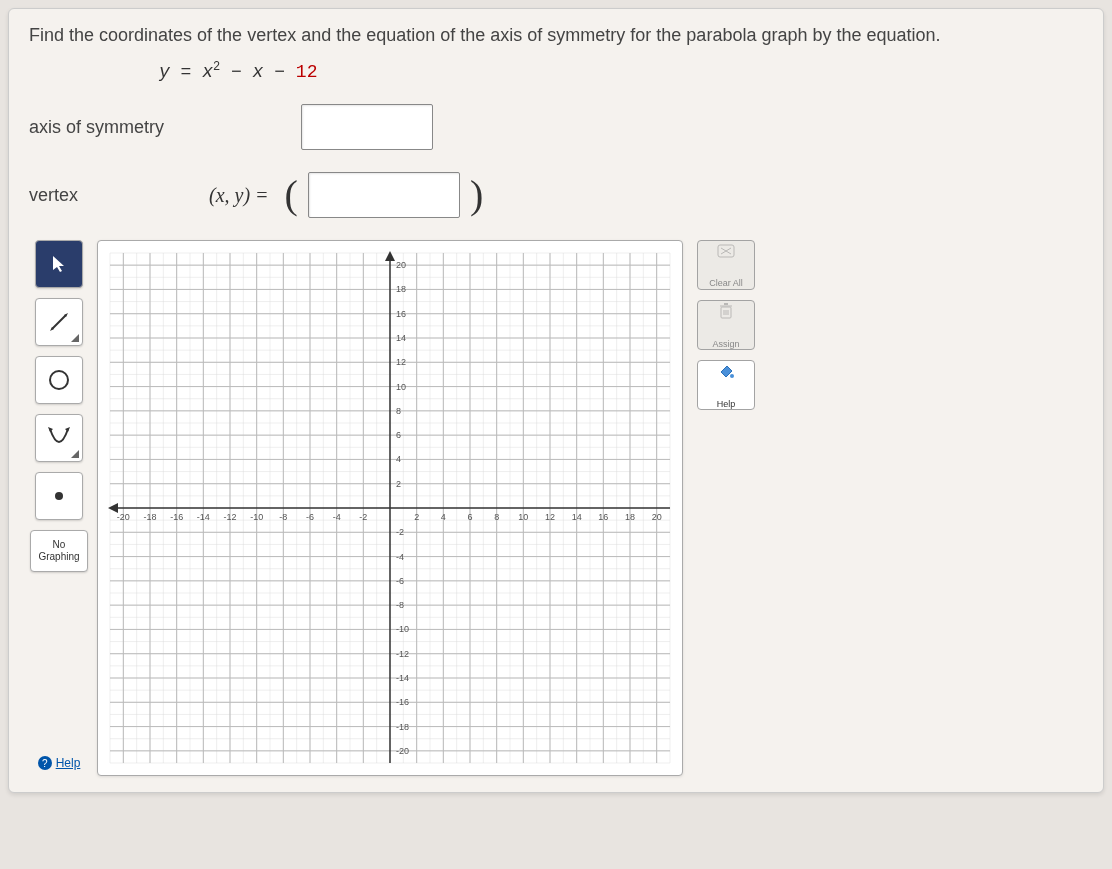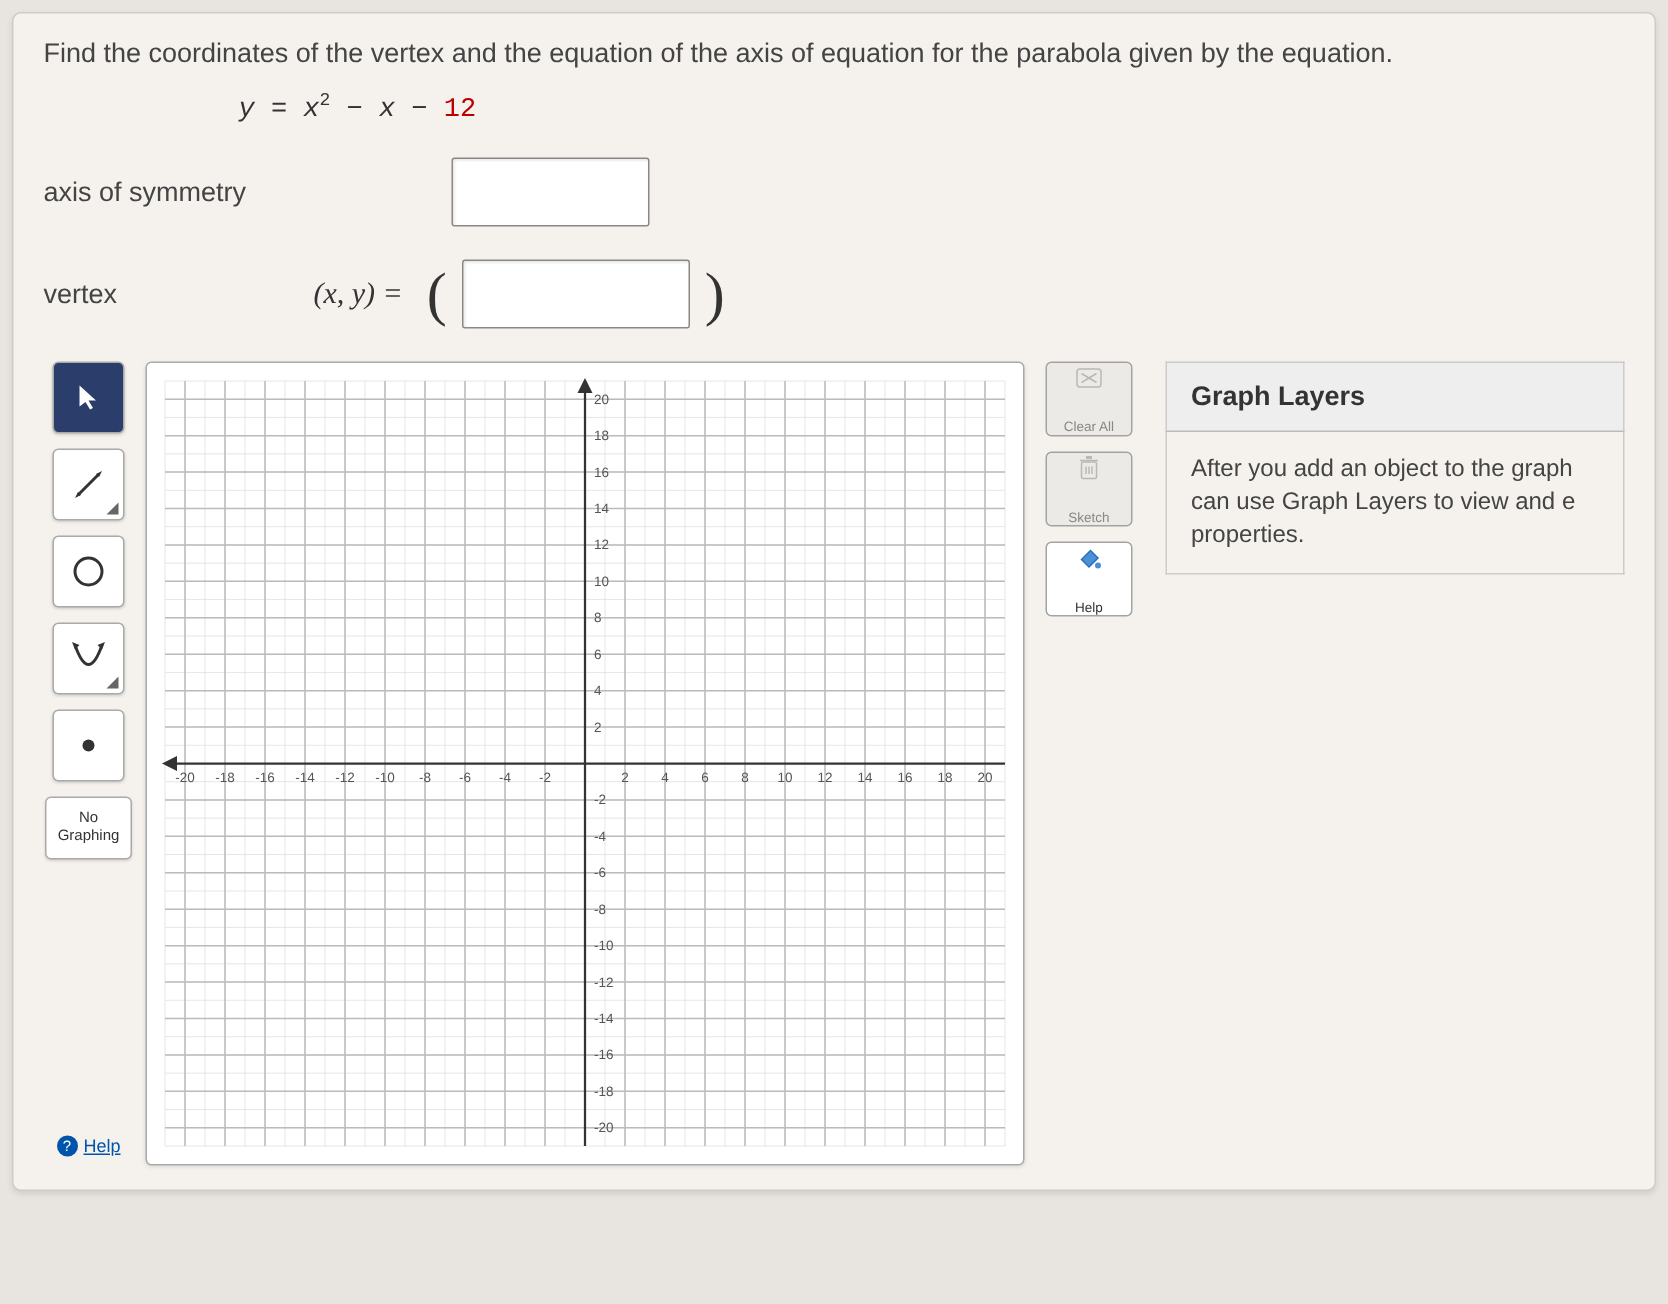--- a/index.html
+++ b/index.html
@@ -192,21 +192,21 @@
       font-size: 12px;
       color: #666;
       margin-top: 8px;
     }
     .footer-tool-name .brand-assign { color: #c22; font-weight: bold; }
   </style>
 </head>
 <body>
 
 <div class="content-panel">
-  <div class="prompt">Find the coordinates of the vertex and the equation of the axis of equation for the parabola given by the equation.</div>
+  <div class="prompt">Find the coordinates of the vertex and the equation of the axis of symmetry for the parabola graph by the equation.</div>
 
   <div class="equation-row">
     <span>y = x</span><sup>2</sup><span> − x − </span><span class="const">12</span>
   </div>
 
   <div class="input-row">
     <span class="label">axis of symmetry</span>
     <span class="prefix" style="width:76px;"></span>
     <div class="answer-box" style="width:130px;"></div>
   </div>
@@ -451,30 +451,26 @@
       </div>
       <div class="action-btn">
         <svg width="16" height="18">
             <rect x="3" y="5" width="10" height="11" rx="1" fill="none" stroke="#888"></rect>
             <line x1="2" y1="4" x2="14" y2="4" stroke="#888"></line>
             <line x1="6" y1="2" x2="10" y2="2" stroke="#888" stroke-width="2"></line>
             <line x1="6" y1="8" x2="6" y2="13" stroke="#888"></line>
             <line x1="8" y1="8" x2="8" y2="13" stroke="#888"></line>
             <line x1="10" y1="8" x2="10" y2="13" stroke="#888"></line>
           </svg>
-        <span>Sketch</span>
+        <span>Assign</span>
       </div>
       <div class="action-btn enabled">
         <svg width="18" height="18">
             <path d="M4 10 L10 4 L15 9 L9 15 Z" fill="#4a90d9" stroke="#2a70b9"></path>
             <circle cx="15" cy="14" r="2" fill="#4a90d9"></circle>
           </svg>
         <span>Help</span>
       </div>
     </div>
 
-    <div class="layers-panel">
-      <div class="layers-header">Graph Layers</div>
-      <div class="layers-body">After you add an object to the graph can use Graph Layers to view and e properties.</div>
-    </div>
   </div>
 
 </div>
 
 </body></html>

